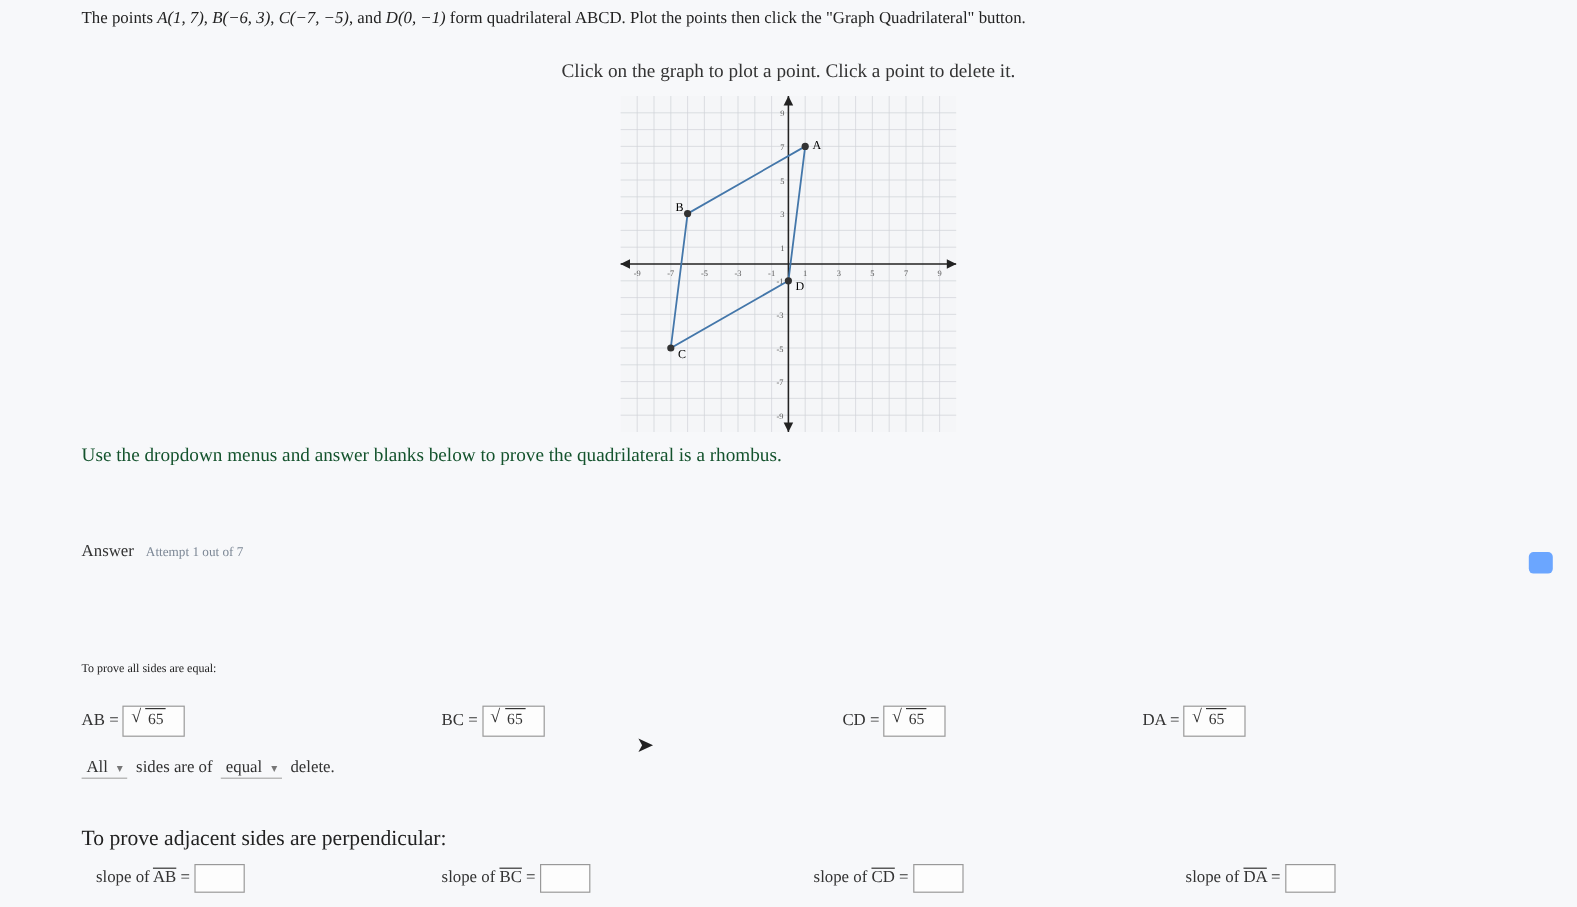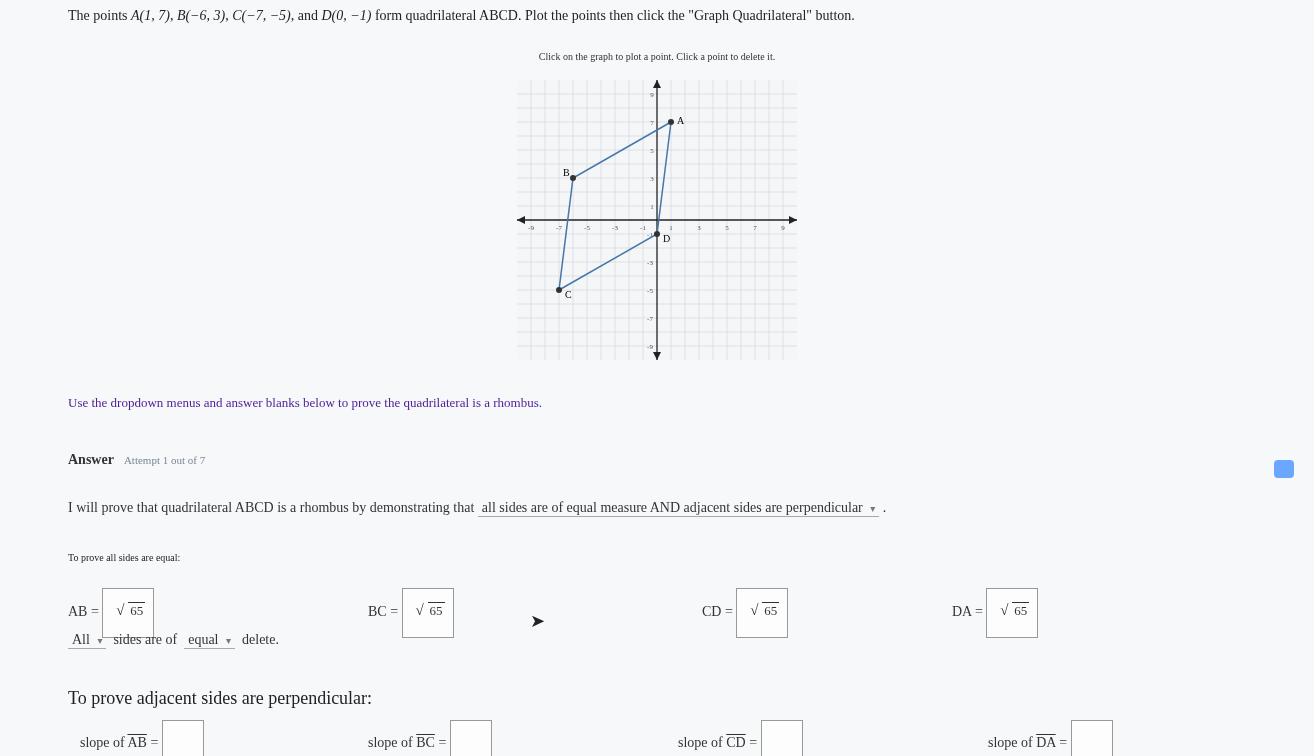--- a/index.html
+++ b/index.html
@@ -1,32 +1,32 @@
 <!DOCTYPE html>
 <html><head>
 <meta charset="utf-8">
 <style>
   html,body{margin:0;padding:0;font-family:"Times New Roman",serif;color:#222;background:#f7f8fa}
   .page{width:1314px;height:756px;position:relative;background:#f7f8fa;overflow:hidden}
   .problem{position:absolute;left:68px;top:8px;font-size:14px}
   .problem .math{font-style:italic}
-  .graphhint{position:absolute;left:50%;transform:translateX(-50%);top:51px;font-size:10px;color:#333}
+  .graphhint{position:absolute;left:50%;transform:translateX(-50%);top:51px;font-size:16px;color:#333}
   .graphwrap{position:absolute;left:50%;transform:translateX(-50%);top:80px}
-  .instructions{position:absolute;left:68px;top:395px;font-size:13px;color:#4c1d95}
+  .instructions{position:absolute;left:68px;top:371px;font-size:16px;color:#14532d}
   .ansrow{position:absolute;left:68px;top:450px}
-  .ansrow .ans{font-weight:bold;font-size:14px;color:#333}
+  .ansrow .ans{font-weight:normal;font-size:14px;color:#333}
   .ansrow .att{font-size:11px;color:#7c8795;margin-left:6px}
   .icon{position:absolute;right:20px;top:460px;width:20px;height:18px;border-radius:4px;background:#6ba6ff}
   .proof1{position:absolute;left:68px;top:500px;font-size:14px;color:#333}
   .dropdown{display:inline-block;border-bottom:1px solid #aaa;color:#333;padding:0 4px}
   .dropdown .chev{font-size:10px;color:#777;margin-left:4px}
   .section1{position:absolute;left:68px;top:552px;font-size:10px}
   .eqrow{position:absolute;left:68px;width:1200px;font-size:14px;color:#333}
   .eqrow .grp{display:inline-block;position:absolute}
-  .inputbox{display:inline-block;border:1px solid #999;background:#fdfdfd;padding:14px 8px;min-width:34px;height:20px;vertical-align:middle;text-align:right;font-size:13px}
+  .inputbox{display:inline-block;border:1px solid #999;background:#fdfdfd;padding:2px 8px;min-width:34px;height:20px;vertical-align:middle;text-align:left;font-size:13px}
   .inputbox.empty{min-width:24px;height:18px}
   .sqrt{position:relative;display:inline-block;padding-left:10px}
   .sqrt::before{content:"√";position:absolute;left:-2px;top:-1px;font-size:15px}
   .sqrt .rad{border-top:1px solid #333;padding:0 2px}
   .sentence{position:absolute;left:68px;top:632px;font-size:14px;color:#333}
   .section2{position:absolute;left:68px;top:688px;font-size:18px}
   .over{text-decoration:overline}
   .cursor{position:absolute;left:530px;top:610px;font-size:18px;color:#222}
 </style>
 </head>
@@ -128,28 +128,20 @@
 
   <div class="instructions">Use the dropdown menus and answer blanks below to prove the quadrilateral is a rhombus.</div>
 
   <div class="ansrow">
     <span class="ans">Answer</span>
     <span class="att">Attempt 1 out of 7</span>
   </div>
 
   <div class="icon"></div>
 
-  <div class="proof1">
-    <span>I will prove that quadrilateral ABCD is a rhombus by demonstrating that </span>
-    <span class="dropdown">
-      <span>all sides are of equal measure AND adjacent sides are perpendicular</span>
-      <span class="chev">▾</span>
-    </span>
-    <span>.</span>
-  </div>
 
   <div class="section1">To prove all sides are equal:</div>
 
   <div class="eqrow" style="top:588px">
     <div class="grp" style="left:0">
       <span>AB =</span>
       <span class="inputbox"><span class="sqrt"><span class="rad">65</span></span></span>
     </div>
     <div class="grp" style="left:300px">
       <span>BC =</span>

